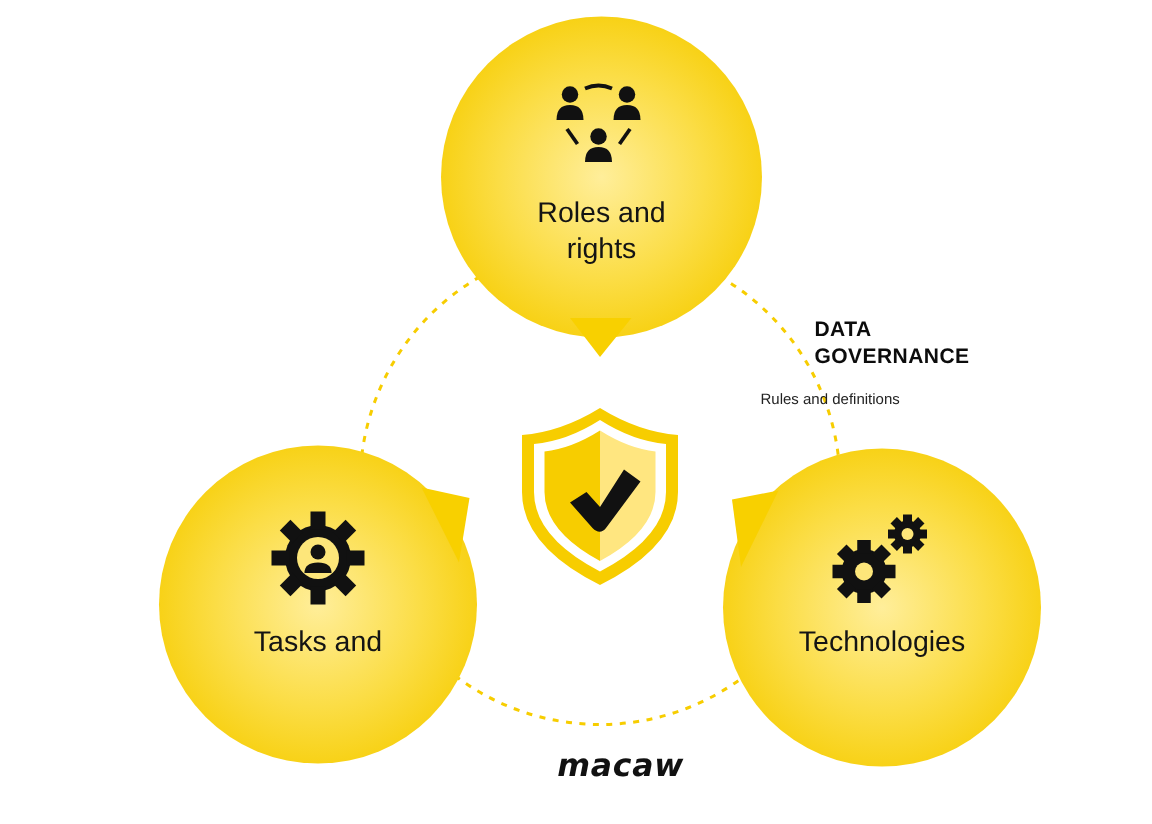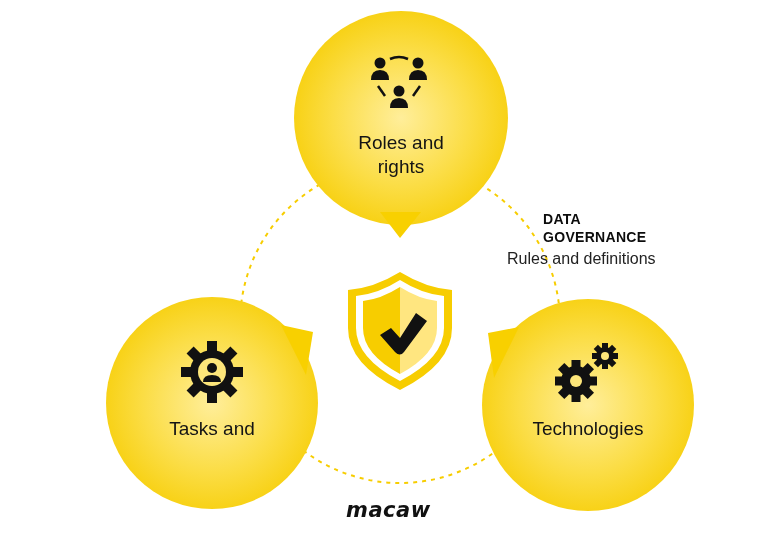--- a/index.html
+++ b/index.html
@@ -3,22 +3,22 @@
 <meta charset="utf-8">
 <style>
   html, body { margin: 0; padding: 0; background: #ffffff; }
   body { width: 768px; height: 549px; position: relative; overflow: hidden;
          font-family: "Liberation Sans", "DejaVu Sans", sans-serif; color: #111; }
   .stage { position: absolute; left: 16px; top: 0; width: 768px; height: 549px; }
   svg.bg { position: absolute; left: 0; top: 0; }
   .label { position: absolute; text-align: center; font-size: 19px; line-height: 24px; color: #141414; }
   .gov { position: absolute; left: 491px; top: 210px; }
   .gov-title { font-weight: bold; font-size: 14px; line-height: 18px; letter-spacing: 0.3px; color: #0c0c0c; padding-left: 36px; }
-  .gov-sub { font-size: 16px; margin-top: 4px; color: #222; }
-  .logo { position: absolute; left: 330px; top: 498px; width: 110px; text-align: left;
+  .gov-sub { font-size: 10px; margin-top: 15px; color: #222; }
+  .logo { position: absolute; left: 330px; top: 498px; width: 110px; text-align: right;
           font-family: "DejaVu Sans", sans-serif; font-weight: bold; font-style: italic;
           font-size: 21px; letter-spacing: 0.5px; color: #111; }
 </style>
 </head>
 <body>
 
 <div class="stage">
 
   <svg class="bg" width="768" height="549" viewBox="0 0 768 549">
     <defs>

